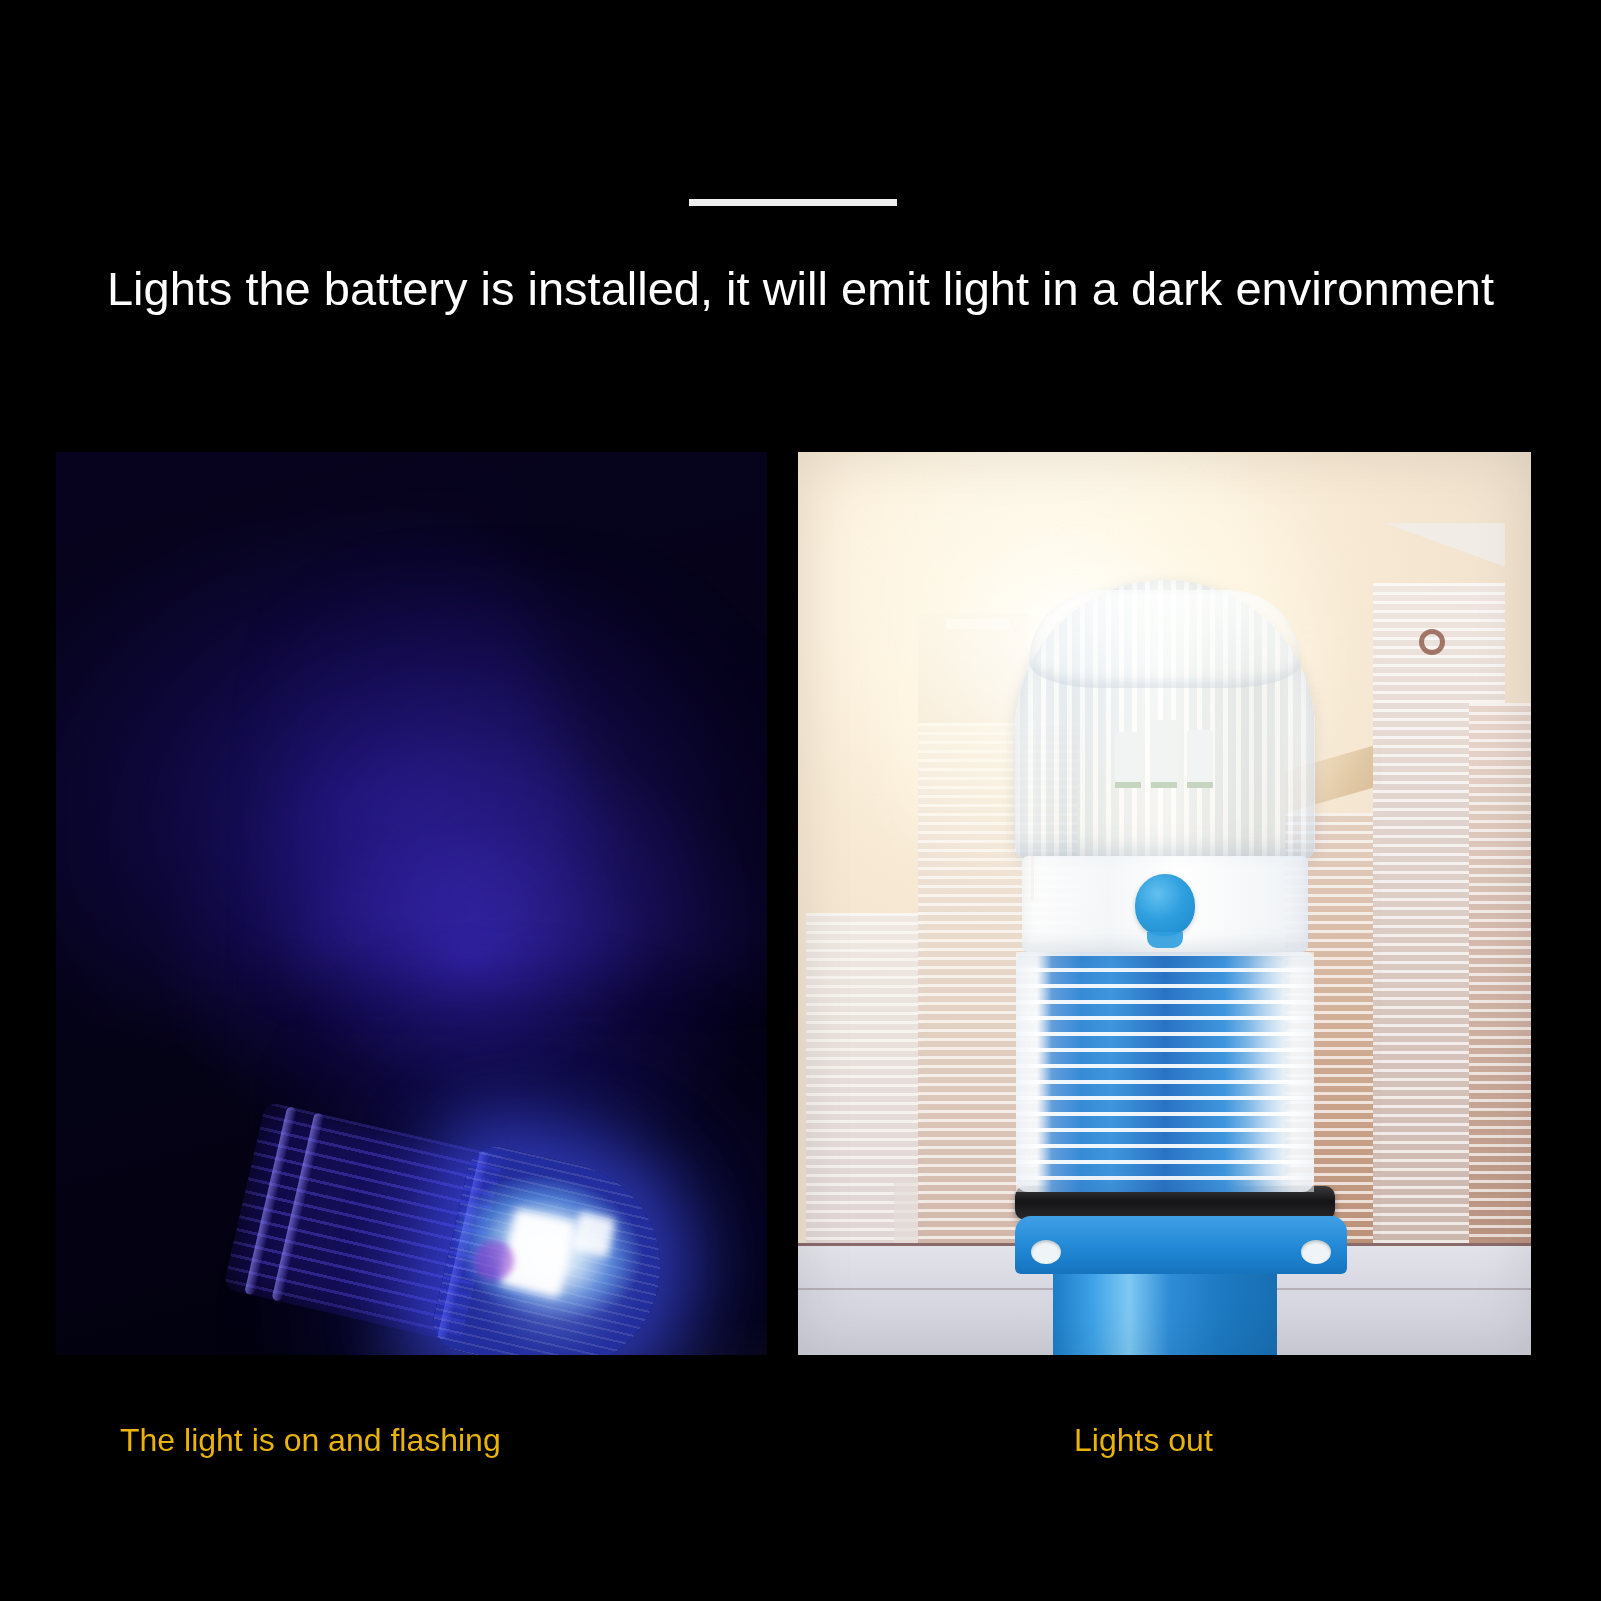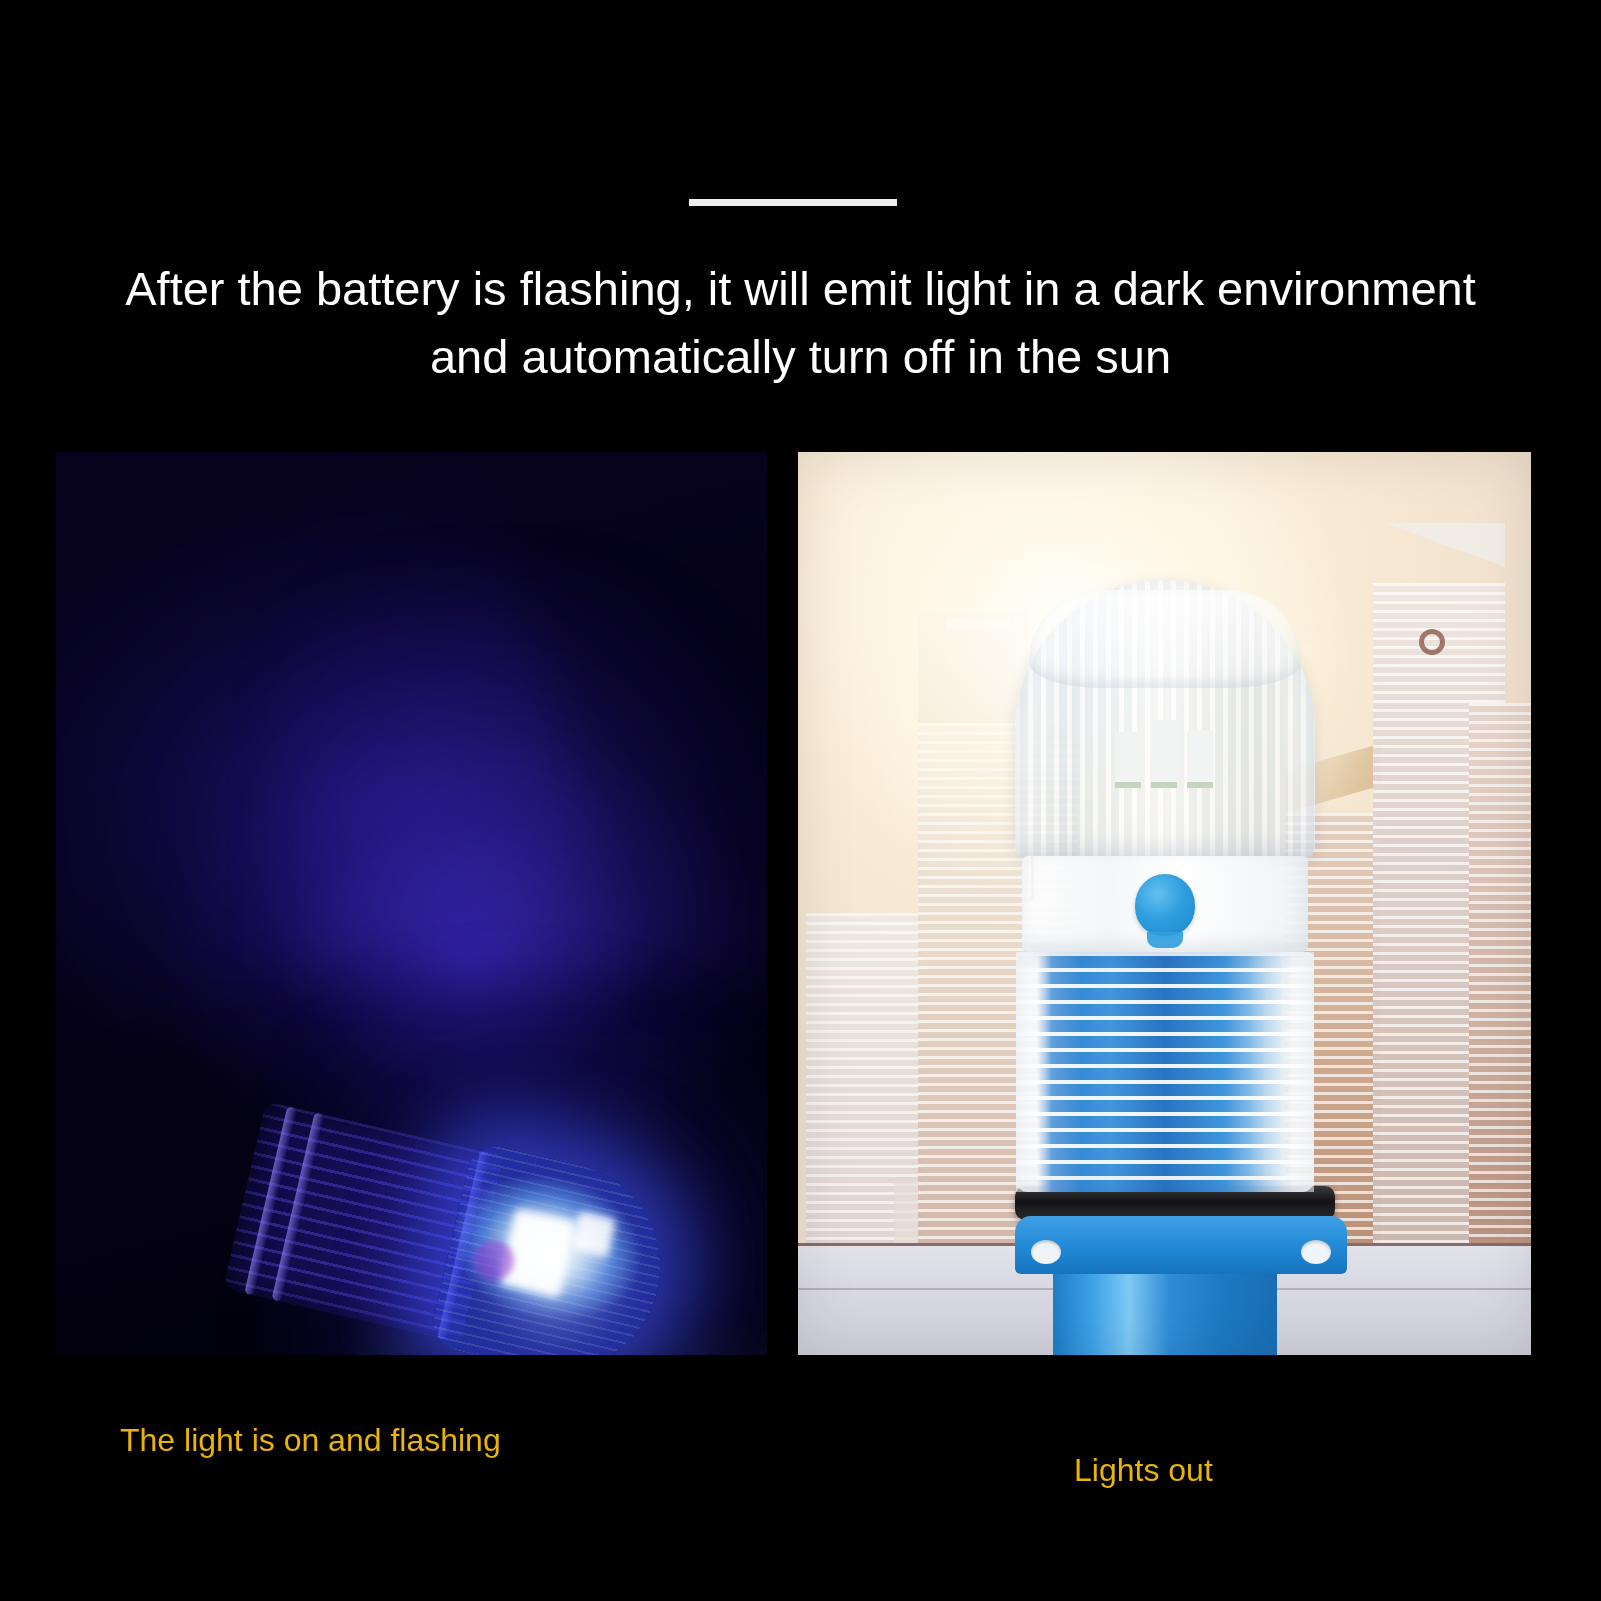--- a/index.html
+++ b/index.html
@@ -266,31 +266,30 @@
   }
 
   .vign {
     position:absolute; inset:0; pointer-events:none;
     box-shadow: inset 0 0 60px rgba(0,0,0,.10);
   }
 
   
   .cap { position:absolute; color:#eab308; font-size:32px; white-space:nowrap; }
   .cap-left  { left:120px;  top:1422px; }
-  .cap-right { left:1074px; top:1422px;margin-top:30px; }
+  .cap-right { left:1074px; top:1422px; }
 </style>
 </head>
 <body>
 
 <div class="page">
 
   <div class="divider"></div>
   <div class="subtitle">
-    <span>After the battery is flashing, it will emit light in a dark environment</span><br>
-    <span>and automatically turn off in the sun</span>
+    <span>Lights the battery is installed, it will emit light in a dark environment</span><br>
   </div>
 
   <div class="panel panel-left">
     <div class="dark-bg"></div>
     <div class="haze-a"></div>
     <div class="haze-b"></div>
 
     <div class="reflect">
 
       <div class="rf-speck"></div>

